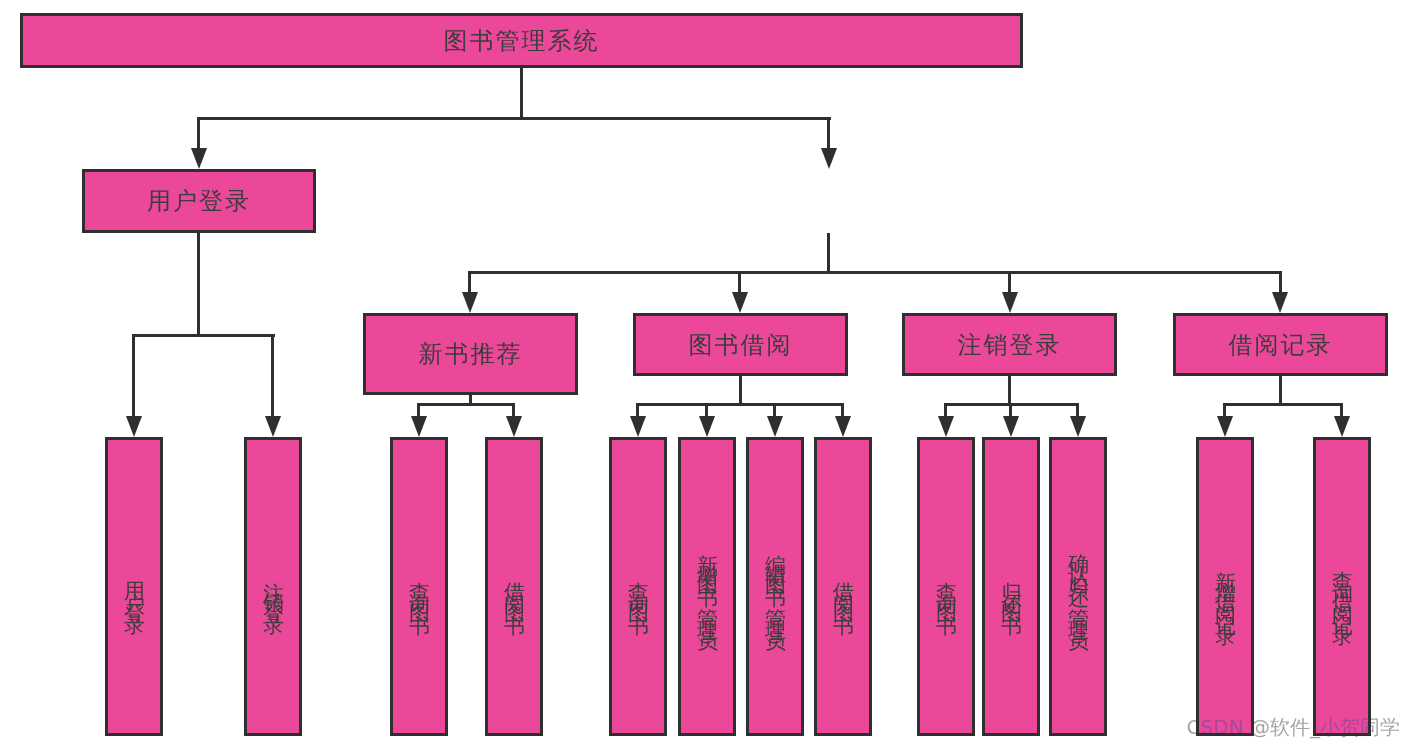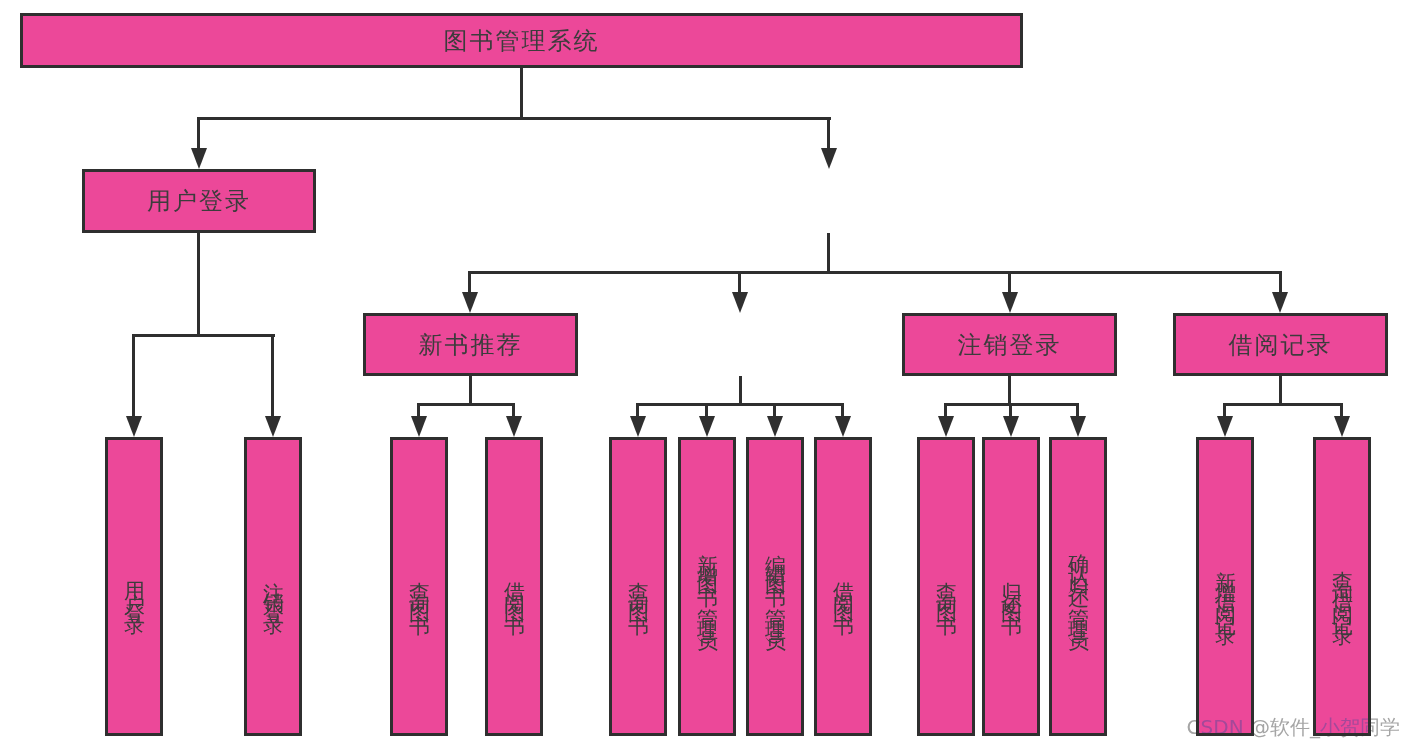--- a/index.html
+++ b/index.html
@@ -83,22 +83,25 @@
 <div class="canvas">
 
   <div class="node h" style="left:20px;top:13px;width:1003px;height:55px">
     <span>图书管理系统</span>
   </div>
 
   <div class="node h" style="left:82px;top:169px;width:234px;height:64px">
     <span>用户登录</span>
   </div>
 
-  <div class="node h" style="left:363px;top:313px;width:215px;height:63px">
+  <div class="node h" style="left:363px;top:313px;width:215px;height:82px">
     <span>新书推荐</span>
+  </div>
+  <div class="node h" style="left:633px;top:313px;width:215px;height:63px">
+    <span>图书借阅</span>
   </div>
   <div class="node h" style="left:902px;top:313px;width:215px;height:63px">
     <span>注销登录</span>
   </div>
   <div class="node h" style="left:1173px;top:313px;width:215px;height:63px">
     <span>借阅记录</span>
   </div>
 
   <div class="node v" style="left:105px;top:437px;width:58px;height:299px">
     <span>用户登录</span>

